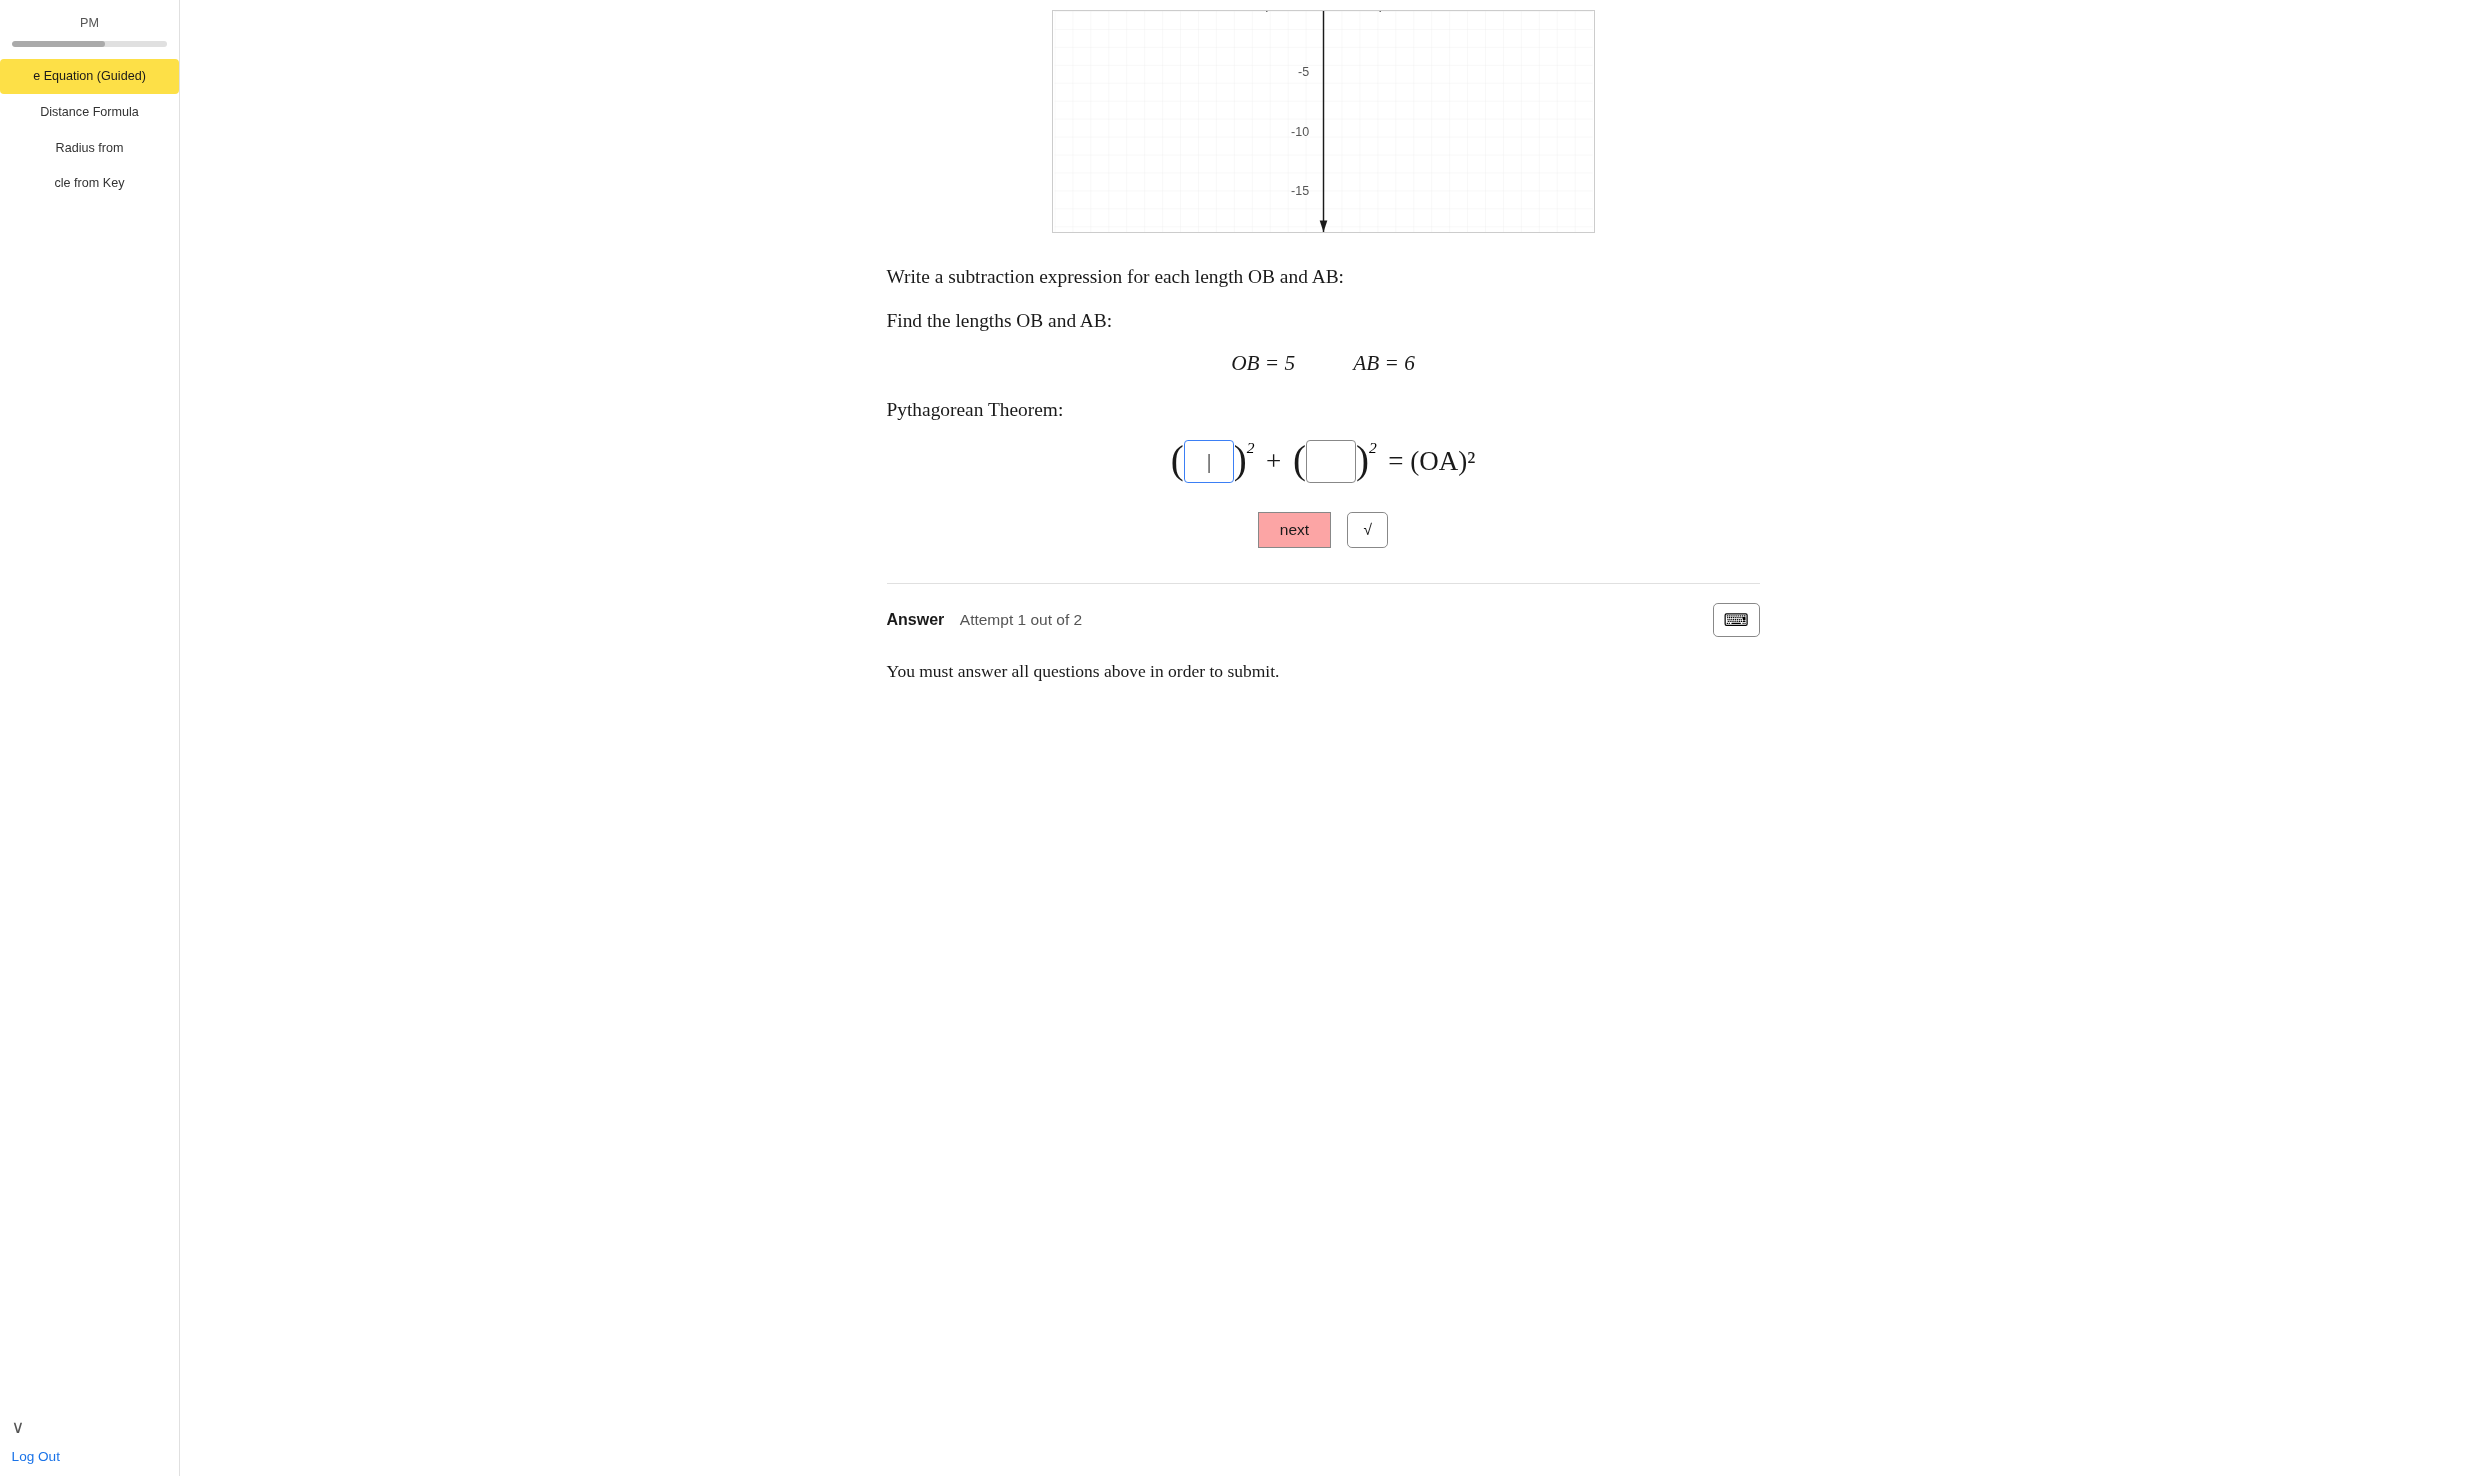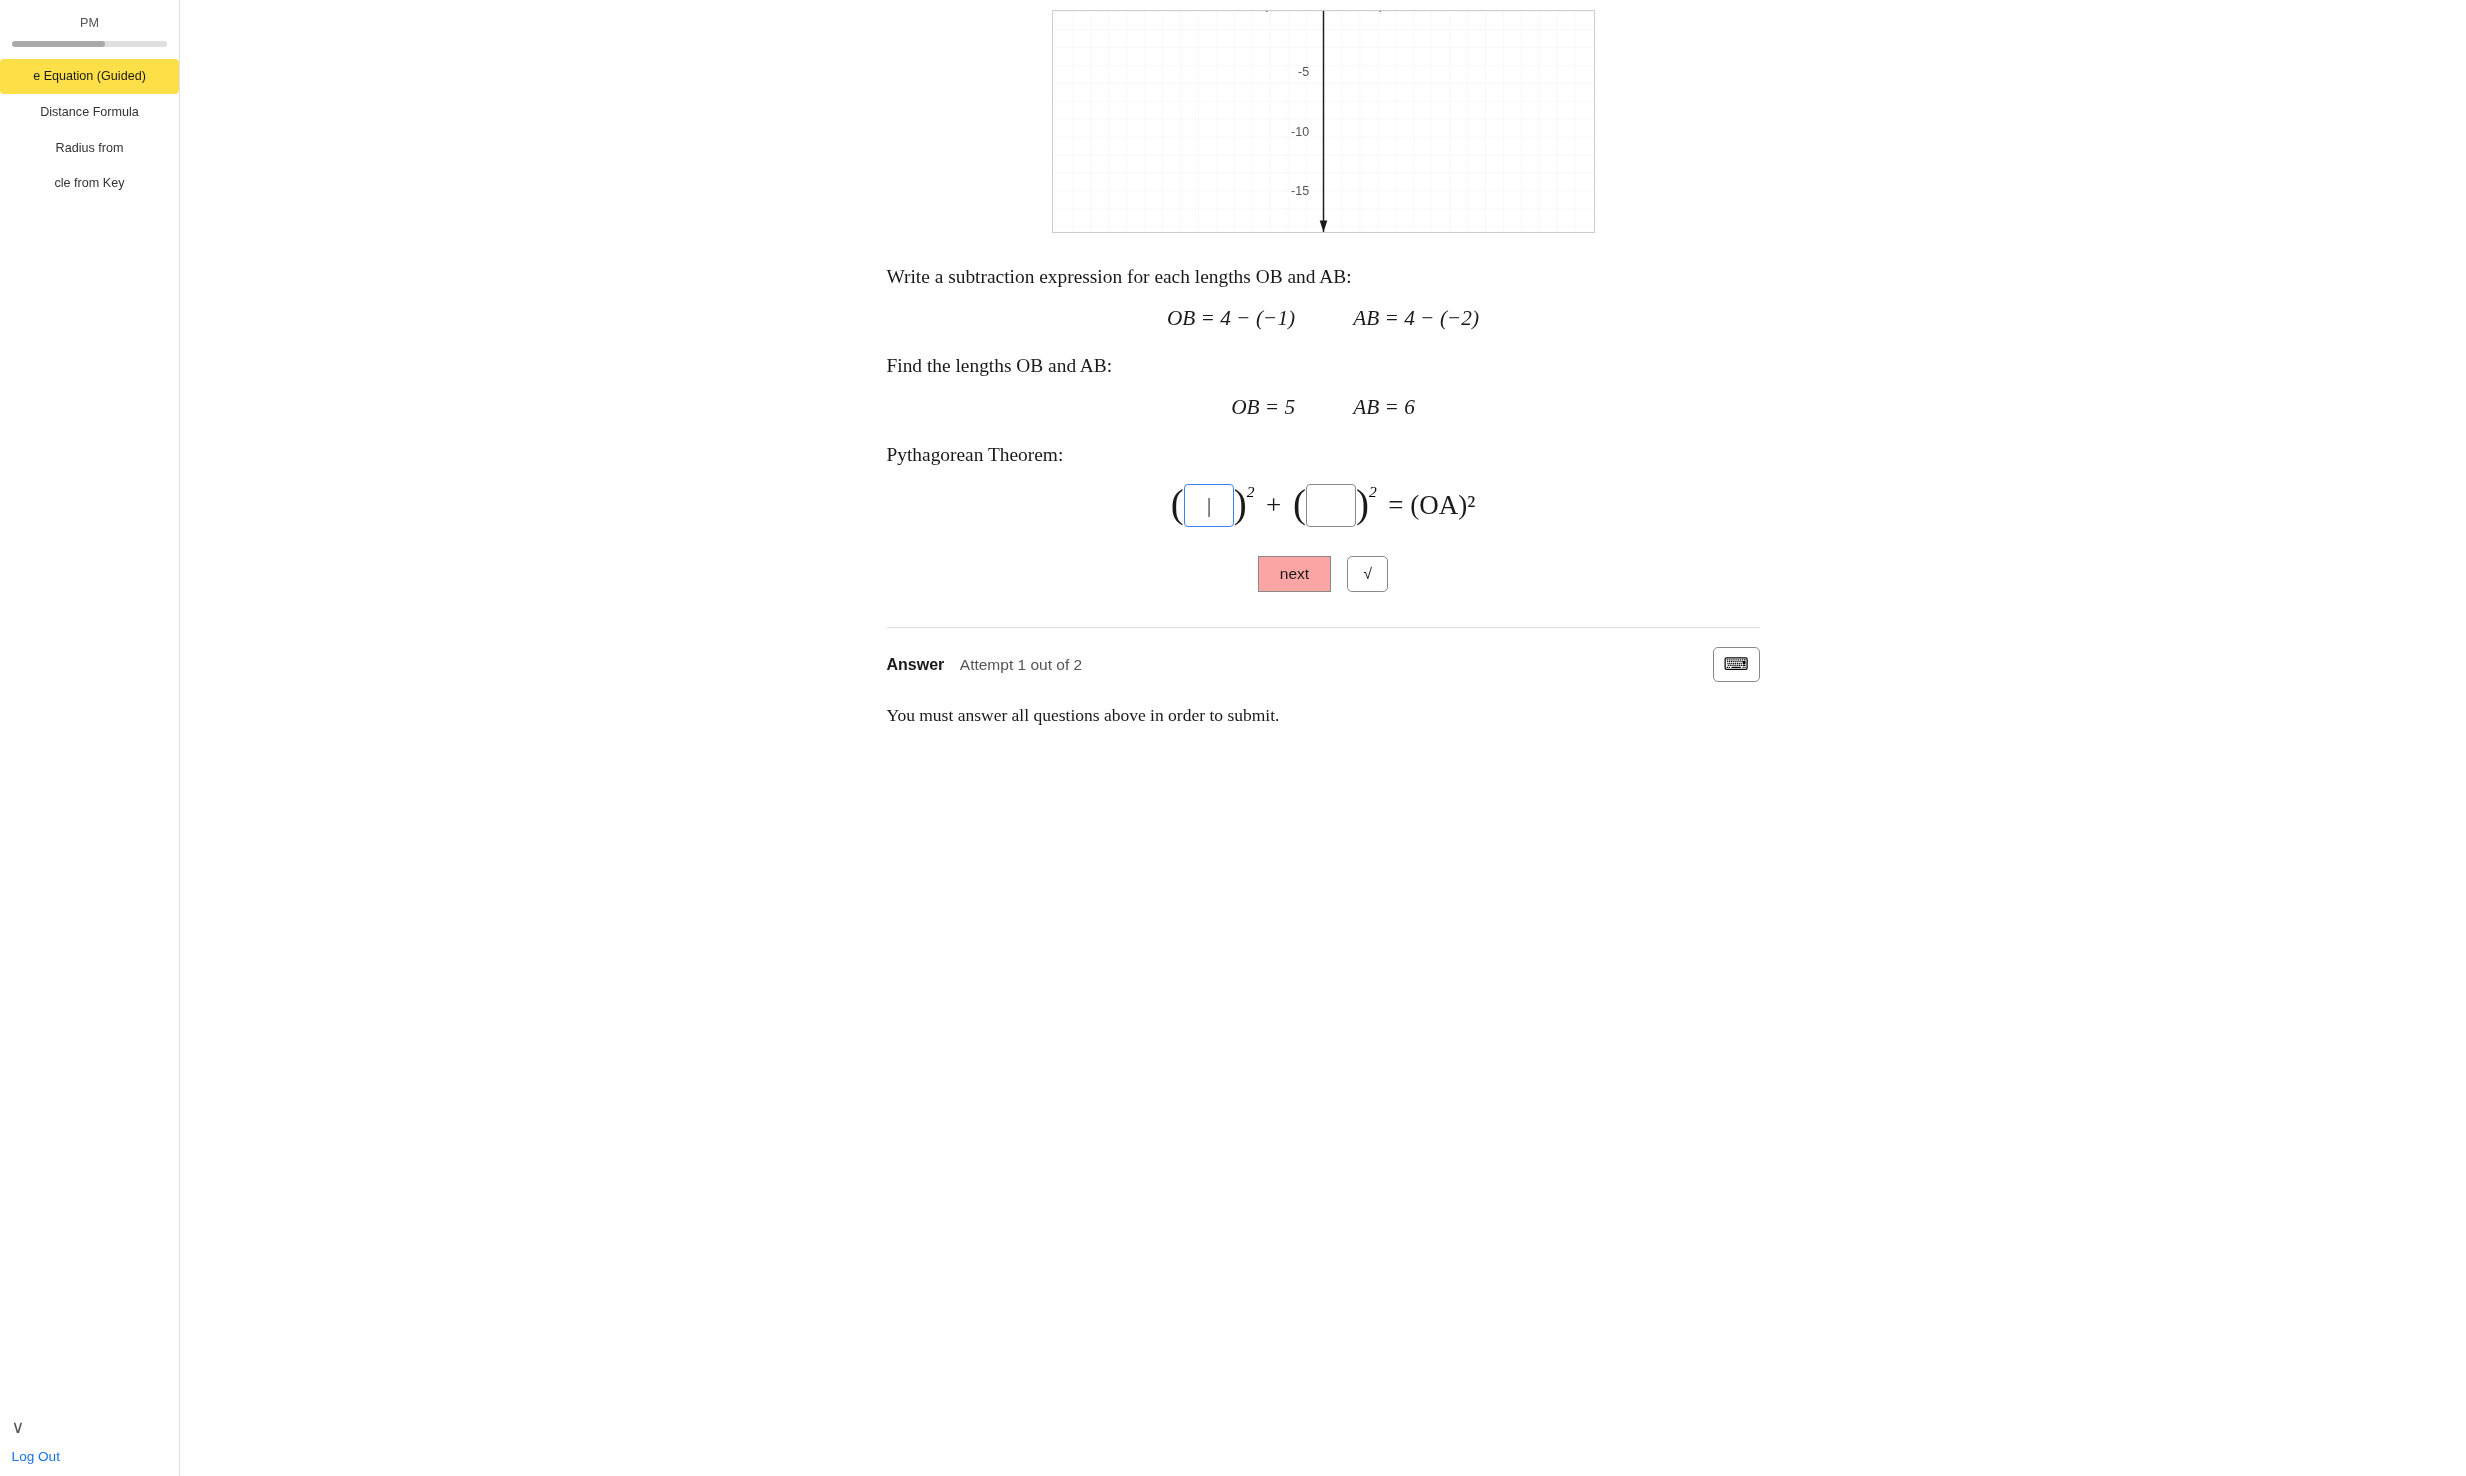--- a/index.html
+++ b/index.html
@@ -333,26 +333,22 @@
 
           <text x="265" y="68" font-size="13" font-family="Arial" fill="#555" text-anchor="end">-5</text>
           <text x="265" y="130" font-size="13" font-family="Arial" fill="#555" text-anchor="end">-10</text>
           <text x="265" y="192" font-size="13" font-family="Arial" fill="#555" text-anchor="end">-15</text>
 
           <path d="M 220 0 Q 280 -30 340 0" fill="none" stroke="#1a1a1a" stroke-width="2"></path>
         </svg>
       </div>
     </div>
 
-    <p class="section-text">Write a subtraction expression for each lengths OB and AB:</p>
-
-    <div class="math-display">
-      <span>OB = 4 − (−1)</span>
-      <span>AB = 4 − (−2)</span>
-    </div>
+    <p class="section-text">Write a subtraction expression for each length OB and AB:</p>
+
 
     <p class="section-text">Find the lengths OB and AB:</p>
 
     <div class="math-display">
       <span>OB = 5</span>
       <span>AB = 6</span>
     </div>
 
     <p class="section-text">Pythagorean Theorem:</p>
 

